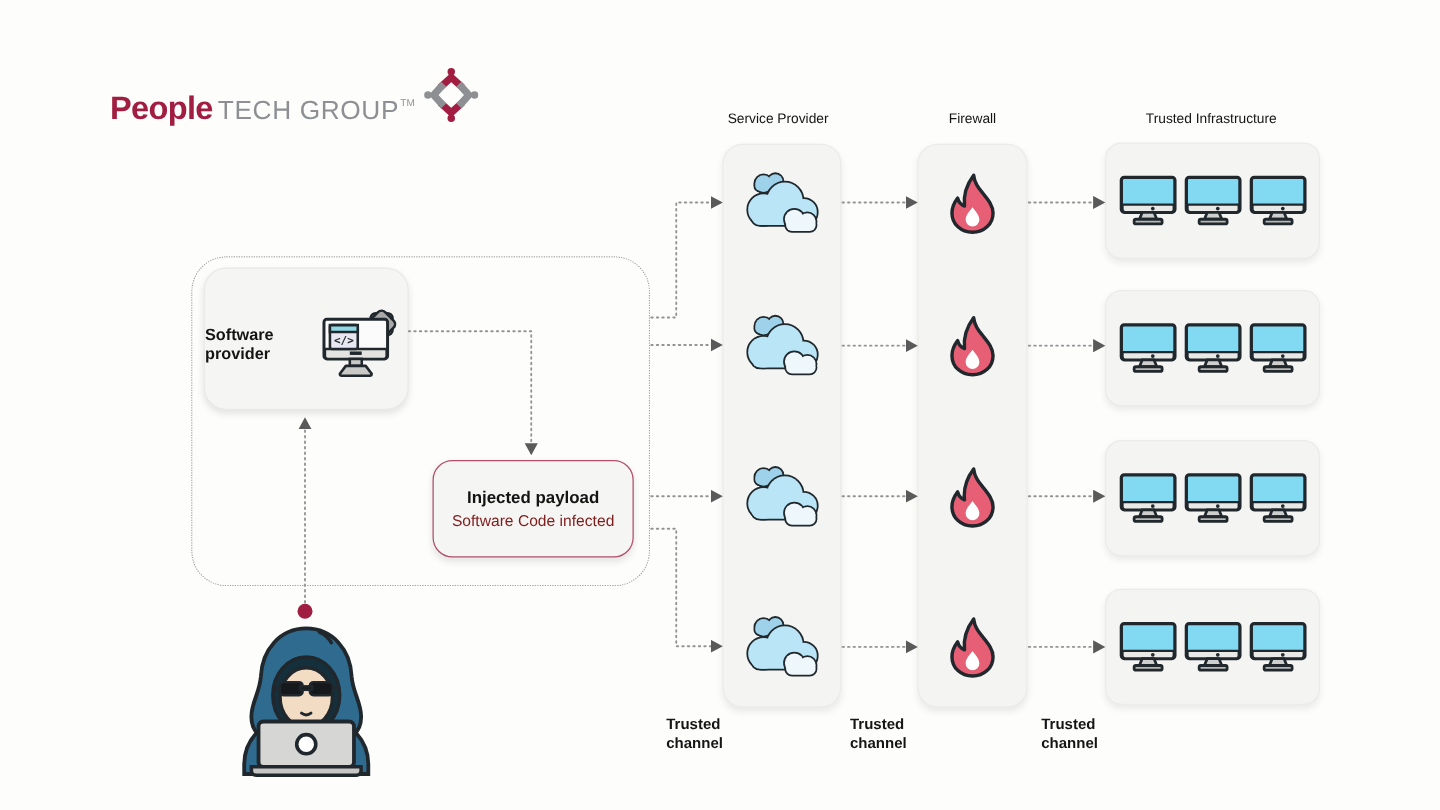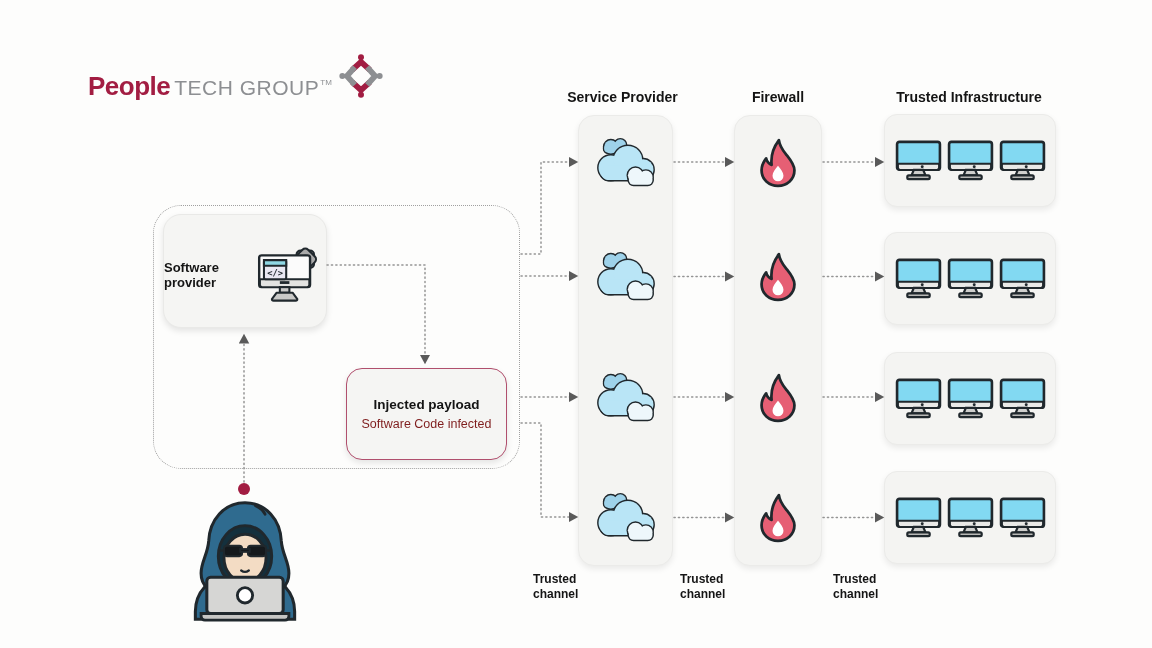--- a/index.html
+++ b/index.html
@@ -15,21 +15,21 @@
 
   
   .logo { left:88px; top:34px; display:flex; align-items:flex-end;margin-top:24px; }
   .logo-text { display:flex; align-items:baseline; }
   .brand-primary { font-size:26px; font-weight:bold; color:#a21d42; letter-spacing:-0.5px; }
   .brand-secondary { font-size:21px; font-weight:500; color:#8d8f92; letter-spacing:0.5px; margin-left:4px; }
   .brand-tm { font-size:8px; color:#8d8f92; vertical-align:top; position:relative; top:-10px; left:1px; }
   .logo-mark { margin-left:8px; width:44px; height:44px; position:relative; top:-4px; }
 
   
-  .col-header { font-size:14px; font-weight:bold; text-align:center; color:#141414; }
+  .col-header { font-size:11px; font-weight:normal; text-align:center; color:#141414; }
 
   
   .panel {
     background:#f4f4f2;
     border:1px solid #ebebe9;
     border-radius:16px;
     box-shadow:0 3px 6px rgba(0,0,0,0.08);
   }
   .sp-column   { left:578px; top:115px; width:95px; height:451px; }
   .fw-column   { left:734px; top:115px; width:88px; height:451px; }
@@ -43,21 +43,21 @@
     border:1.6px dotted #a0a0a0; border-radius:28px;
   }
   .sw-box {
     left:163px; top:214px; width:164px; height:114px;
     background:#f5f5f3; border:1px solid #e9e9e7; border-radius:18px;
     box-shadow:0 3px 6px rgba(0,0,0,0.10);
     display:flex; flex-direction:row; align-items:center; padding-top:10px;
   }
   .sw-label { font-size:13px; font-weight:bold; color:#141414; margin-bottom:2px; }
   .payload-box {
-    left:346px; top:368px; width:161px; height:92px;
+    left:346px; top:368px; width:161px; height:78px;
     background:#f5f5f3; border:1.6px solid #b04f6d; border-radius:16px;
     box-shadow:0 3px 6px rgba(0,0,0,0.10);
     display:flex; flex-direction:column; align-items:center; justify-content:center; gap:5px;
   }
   .payload-title { font-size:13.5px; font-weight:bold; color:#141414; }
   .payload-sub { font-size:12.5px; color:#7f1d1d; }
 
   .red-dot { left:238px; top:483px; width:12px; height:12px; border-radius:50%; background:#a21d42; }
 
   

